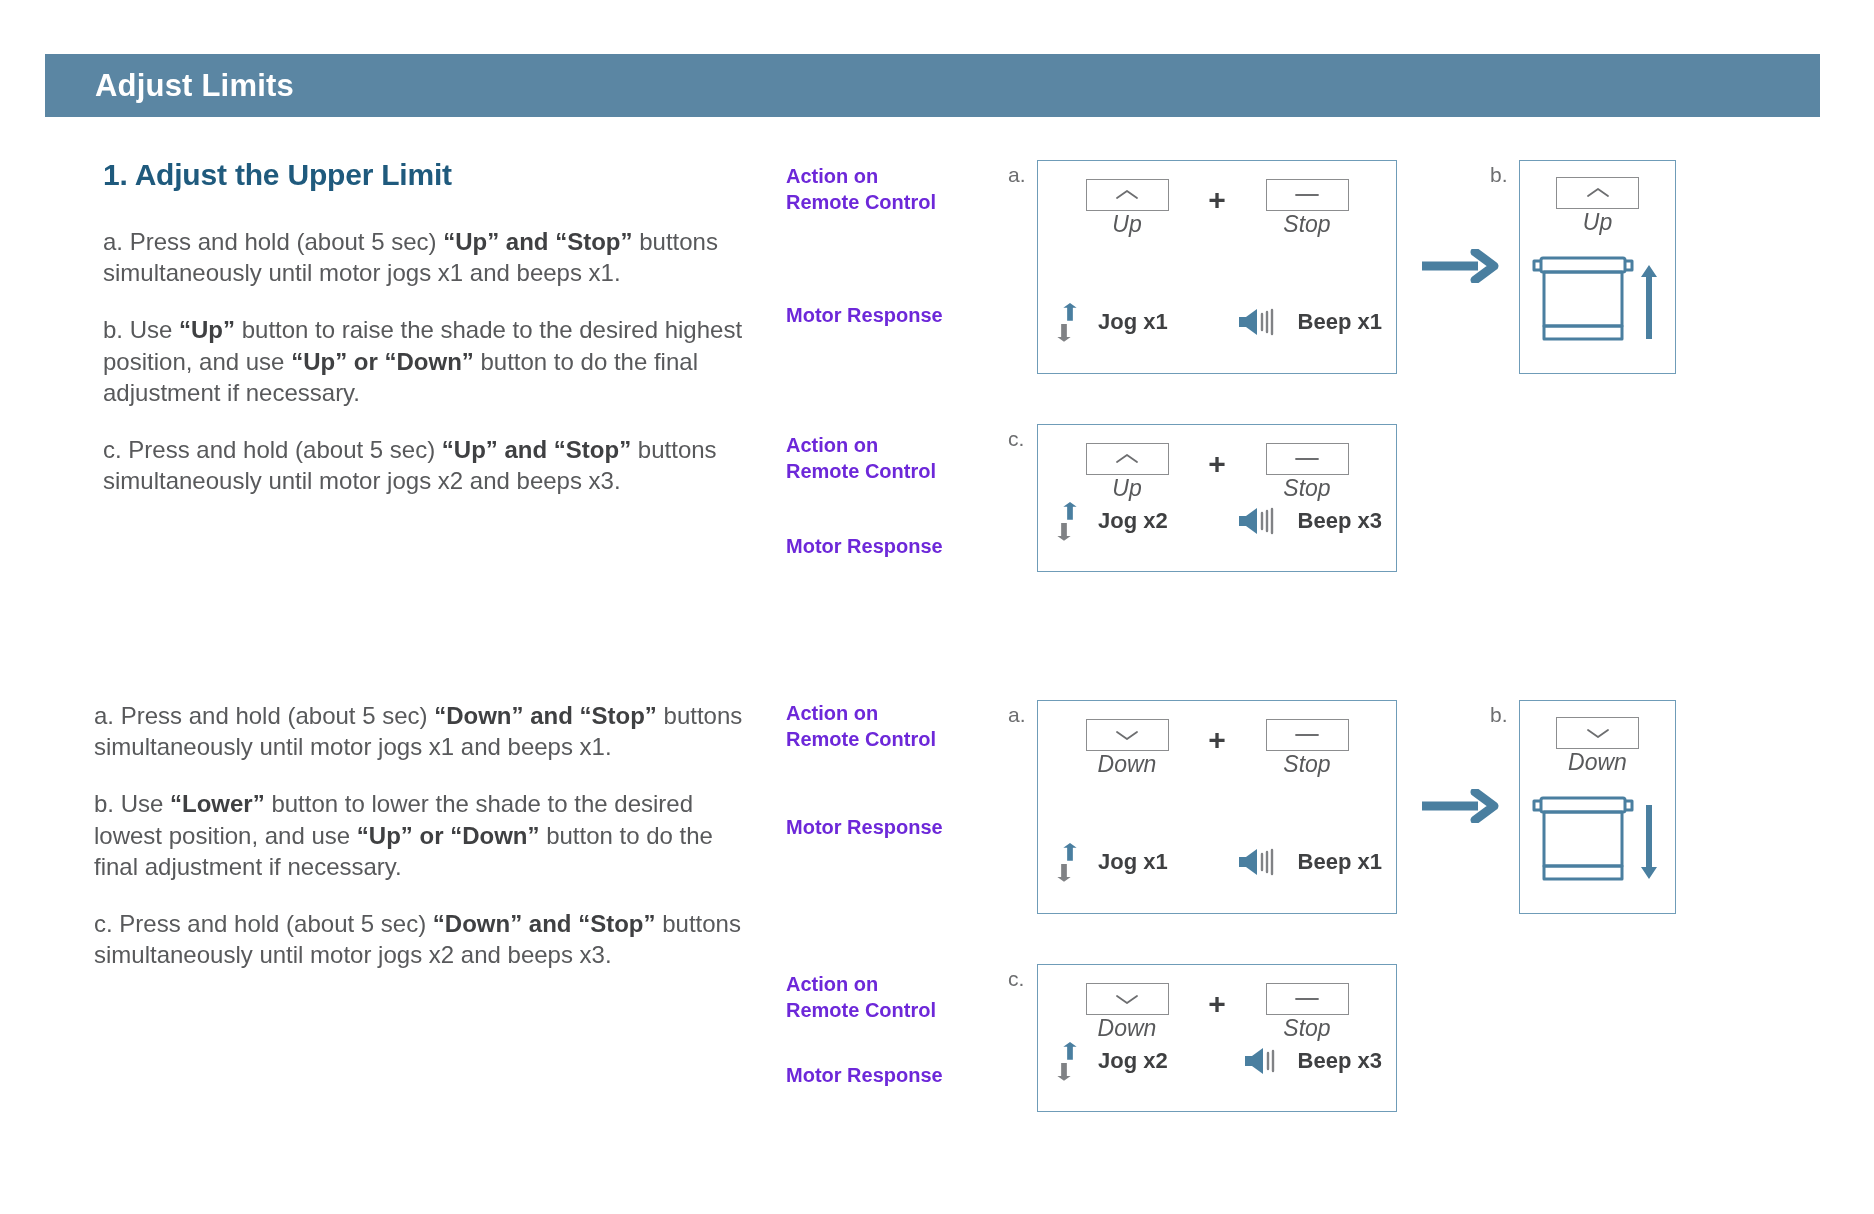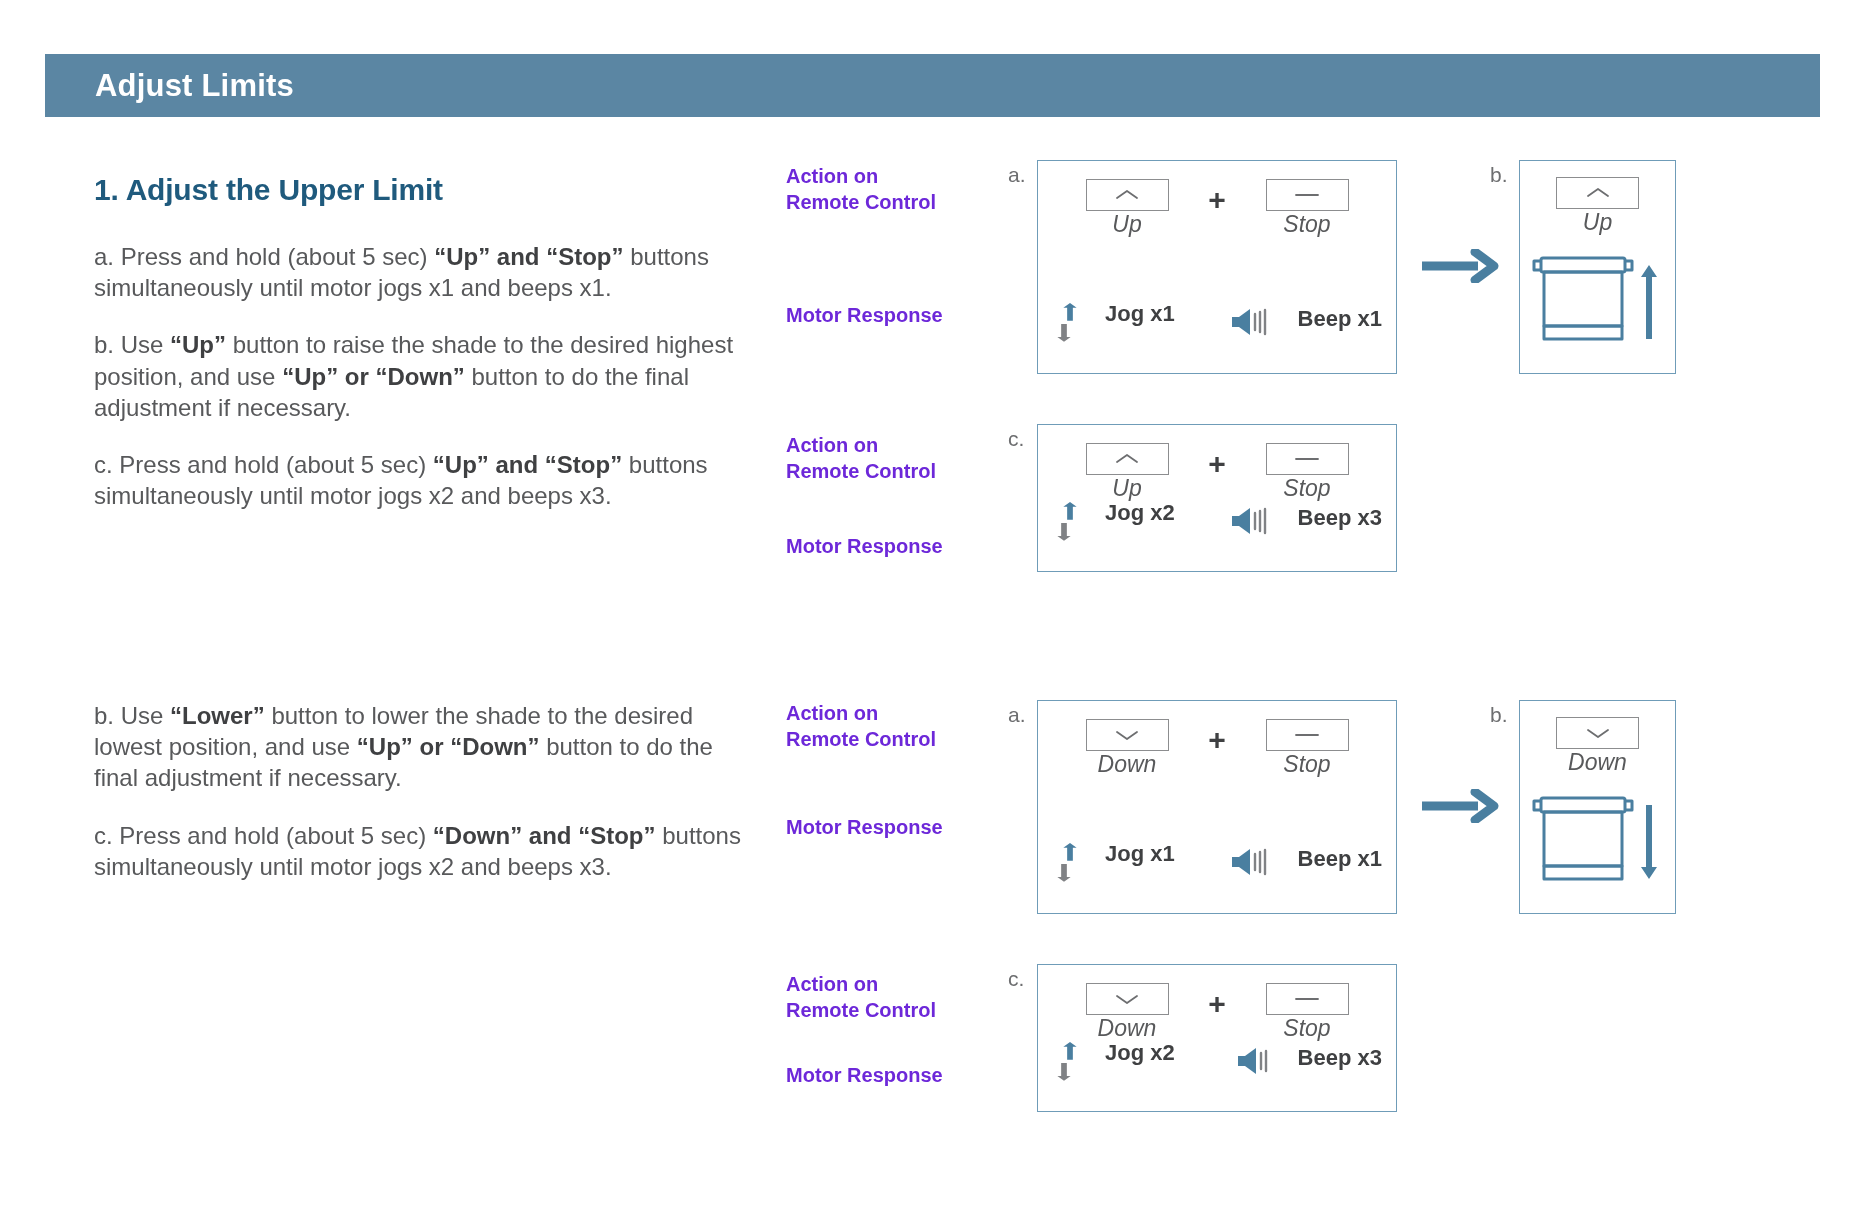--- a/index.html
+++ b/index.html
@@ -31,21 +31,21 @@
     letter-spacing: 0.2px;
     padding-left: 50px;
   }
 
   
   .text-col {
     position: absolute;
     left: 94px;
     width: 660px;
   }
-  .sec1-text { top: 173px; }
+  .sec1-text { top: 158px; margin-left: 9px; }
   .sec2-text { top: 700px; }
 
   .section-heading {
     color: #1f5a7d;
     font-size: 30px;
     font-weight: bold;
     margin-bottom: 34px;
     letter-spacing: -0.2px;
   }
   .para {
@@ -148,21 +148,22 @@
     left: 14px; right: 14px;
     display: flex;
     align-items: center;
     justify-content: space-between;
   }
   .resp-tall { top: 140px; }
   .resp-short { top: 75px; }
 
   .resp-item {
     display: flex;
-    gap: 23px;
+    align-items: center;
+    gap: 16px;
   }
   .resp-text {
     color: #3f4042;
     font-size: 22px;
     font-weight: bold;
     white-space: nowrap;
   }
 
   
   .shade-btn-wrap {
@@ -205,20 +206,23 @@
     <span>b. Use </span><b>“Up”</b><span> button to raise the shade to the desired highest position, and use </span><b>“Up” or “Down”</b><span> button to do the final adjustment if necessary.</span>
   </div>
 
   <div class="para">
     <span>c. Press and hold (about 5 sec) </span><b>“Up” and “Stop”</b><span> buttons simultaneously until motor jogs x2 and beeps x3.</span>
   </div>
 </div>
 
 <div class="text-col sec2-text">
 
+  <div class="para">
+    <span>a. Press and hold (about 5 sec) </span><b>“Down” and “Stop”</b><span> buttons simultaneously until motor jogs x1 and beeps x1.</span>
+  </div>
 
   <div class="para">
     <span>b. Use </span><b>“Lower”</b><span> button to lower the shade to the desired lowest position, and use </span><b>“Up” or “Down”</b><span> button to do the final adjustment if necessary.</span>
   </div>
 
   <div class="para">
     <span>c. Press and hold (about 5 sec) </span><b>“Down” and “Stop”</b><span> buttons simultaneously until motor jogs x2 and beeps x3.</span>
   </div>
 </div>
 

